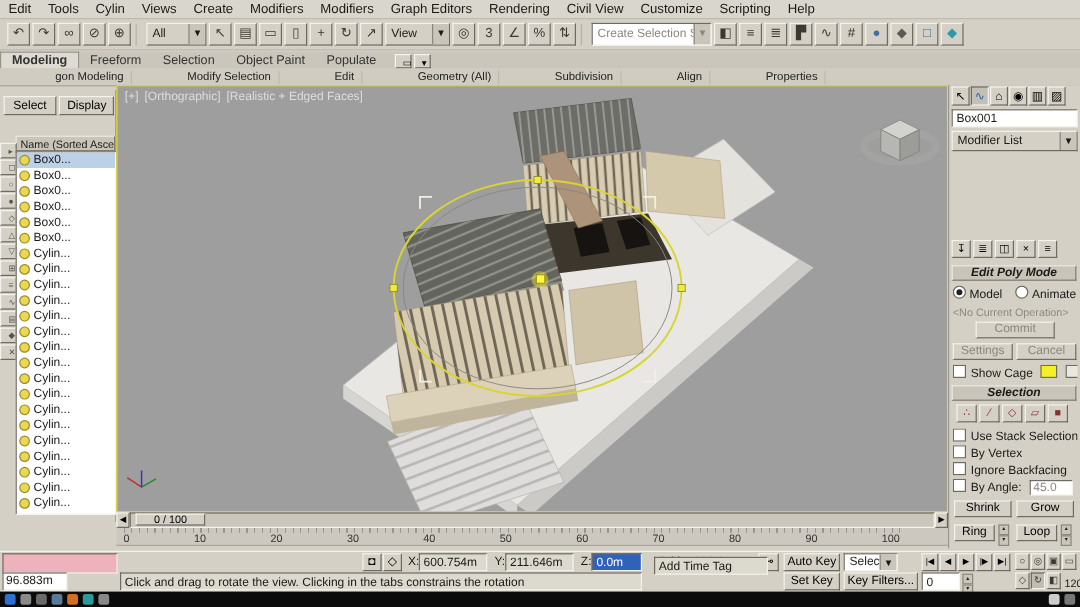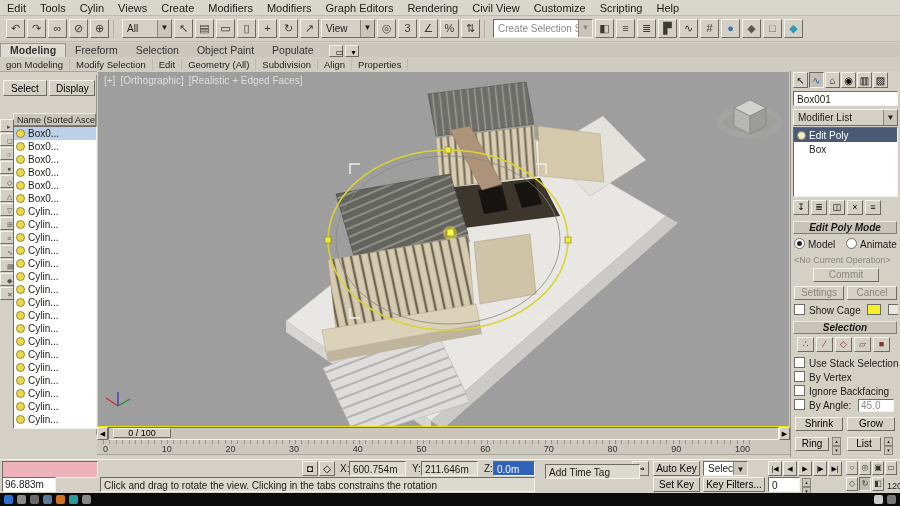--- a/index.html
+++ b/index.html
@@ -18,21 +18,21 @@
   .combo{height:17px;display:flex;align-items:center;font-size:10px;}
   .combo .cval{padding:0 4px;white-space:nowrap;overflow:hidden;}
   .combo .carr{width:13px;text-align:center;font-size:8px;background:#c9c5bb;border-left:1px solid #8a877e;align-self:stretch;line-height:16px;}
   .tsep{width:4px;height:18px;border-left:1px solid #b5b2a9;margin:0 2px;}
   
   #ribbontabs{position:absolute;left:0;top:43px;width:900px;height:14px;background:#cac6bc;display:flex;align-items:flex-end;font-size:10.5px;}
   .rtab{padding:0 9px;height:13px;line-height:13px;color:#333;}
   .rtab.on{background:#dedbd2;border:1px solid #989589;border-bottom:none;font-weight:bold;}
   .ricon{width:14px;height:12px;line-height:11px;text-align:center;font-size:8px;margin-left:2px;}
   #ribbonpanels{position:absolute;left:0;top:57px;width:900px;height:14px;background:#d0ccc2;border-bottom:1px solid #a8a59b;display:flex;align-items:center;font-size:9.5px;color:#222;}
-  .rpanel{padding:0 6px;border-right:1px solid #bcb9af;white-space:nowrap;}
+  .rpanel{padding:0 6px;border-right:1px solid #bcb9af;white-space:nowrap;margin-left:40px;}
   
   #explorer{position:absolute;left:0;top:75px;width:97px;height:360px;background:#d4d0c6;border-right:1px solid #9a978e;box-sizing:border-box;}
   .extab{position:absolute;top:5px;height:16px;font-size:10px;line-height:14px;text-align:center;cursor:pointer;}
   #exheader{position:absolute;left:13px;top:38px;width:83px;height:13px;font-size:9px;line-height:13px;padding-left:3px;background:#c9c5bb;border:1px solid;border-color:#eceae4 #807d74 #807d74 #eceae4;box-sizing:border-box;white-space:nowrap;overflow:hidden;}
   #exside{position:absolute;left:0;top:44px;width:13px;display:flex;flex-direction:column;gap:1px;}
   .sbtn{width:12px;height:13px;font-size:7px;line-height:12px;text-align:center;color:#55534c;}
   #exlist{position:absolute;left:13px;top:51px;width:84px;height:303px;background:#fff;border:1px solid;border-color:#6e6b62 #f4f2ec #f4f2ec #6e6b62;box-sizing:border-box;overflow:hidden;}
   .exrow{height:13px;display:flex;align-items:center;font-size:10px;padding-left:2px;white-space:nowrap;cursor:pointer;}
   .exrow:first-child{background:#bcd0e8;}
   .bulb{width:7px;height:7px;border-radius:50%;background:#ead94e;border:1px solid #9a8a30;margin-right:3px;flex:none;}
@@ -388,30 +388,20 @@
         <button class="cptab raised"><span>⌂</span></button>
         <button class="cptab raised"><span>◉</span></button>
         <button class="cptab raised"><span>▥</span></button>
         <button class="cptab raised"><span>▨</span></button>
       </div>
     <div class="fld sunken" style="left:2px;top:20px;width:105px">Box001</div>
     <div class="combo raised" style="position:absolute;left:2px;top:38px;width:105px;box-sizing:border-box">
       <span class="cval" style="flex:1">Modifier List</span>
       <span class="carr">▼</span>
     </div>
-    <div id="stackbox">
-        <div class="stkrow on">
-        <span class="bulb2"></span>
-        <span>Edit Poly</span>
-      </div>
-        <div class="stkrow">
-        <span class="bulb2"></span>
-        <span>Box</span>
-      </div>
-      </div>
     <div id="stackbtns">
         <button class="skb raised"><span>↧</span></button>
         <button class="skb raised"><span>≣</span></button>
         <button class="skb raised"><span>◫</span></button>
         <button class="skb raised"><span>×</span></button>
         <button class="skb raised"><span>≡</span></button>
       </div>
     <div class="rhead" style="top:150px">Edit Poly Mode</div>
     <div class="cprow" style="top:167px">
       <span class="radio on"></span><span>Model</span>
@@ -447,21 +437,21 @@
       <span class="chk"></span><span>By Angle:</span>
       <span class="sunken grayed" style="display:inline-block;width:30px;height:11px;line-height:11px;margin-left:4px;padding:0 2px">45.0</span>
     </div>
     <button class="cpbtn raised" style="left:4px;top:346px;width:48px">Shrink</button>
     <button class="cpbtn raised" style="left:56px;top:346px;width:48px">Grow</button>
     <button class="cpbtn raised" style="left:4px;top:366px;width:34px">Ring</button>
     <span class="spin" style="position:absolute;left:40px;top:366px">
         <i>▴</i>
         <i>▾</i>
       </span>
-    <button class="cpbtn raised" style="left:56px;top:366px;width:34px">List</button>
+    <button class="cpbtn raised" style="left:56px;top:366px;width:34px">Loop</button>
     <span class="spin" style="position:absolute;left:92px;top:366px">
         <i>▴</i>
         <i>▾</i>
       </span>
   </div>
 
   <div id="timeslider">
     <button class="tsarr raised">◀</button>
     <div id="tstrack">
       <button id="tsbtn" class="raised">0 / 100</button>

